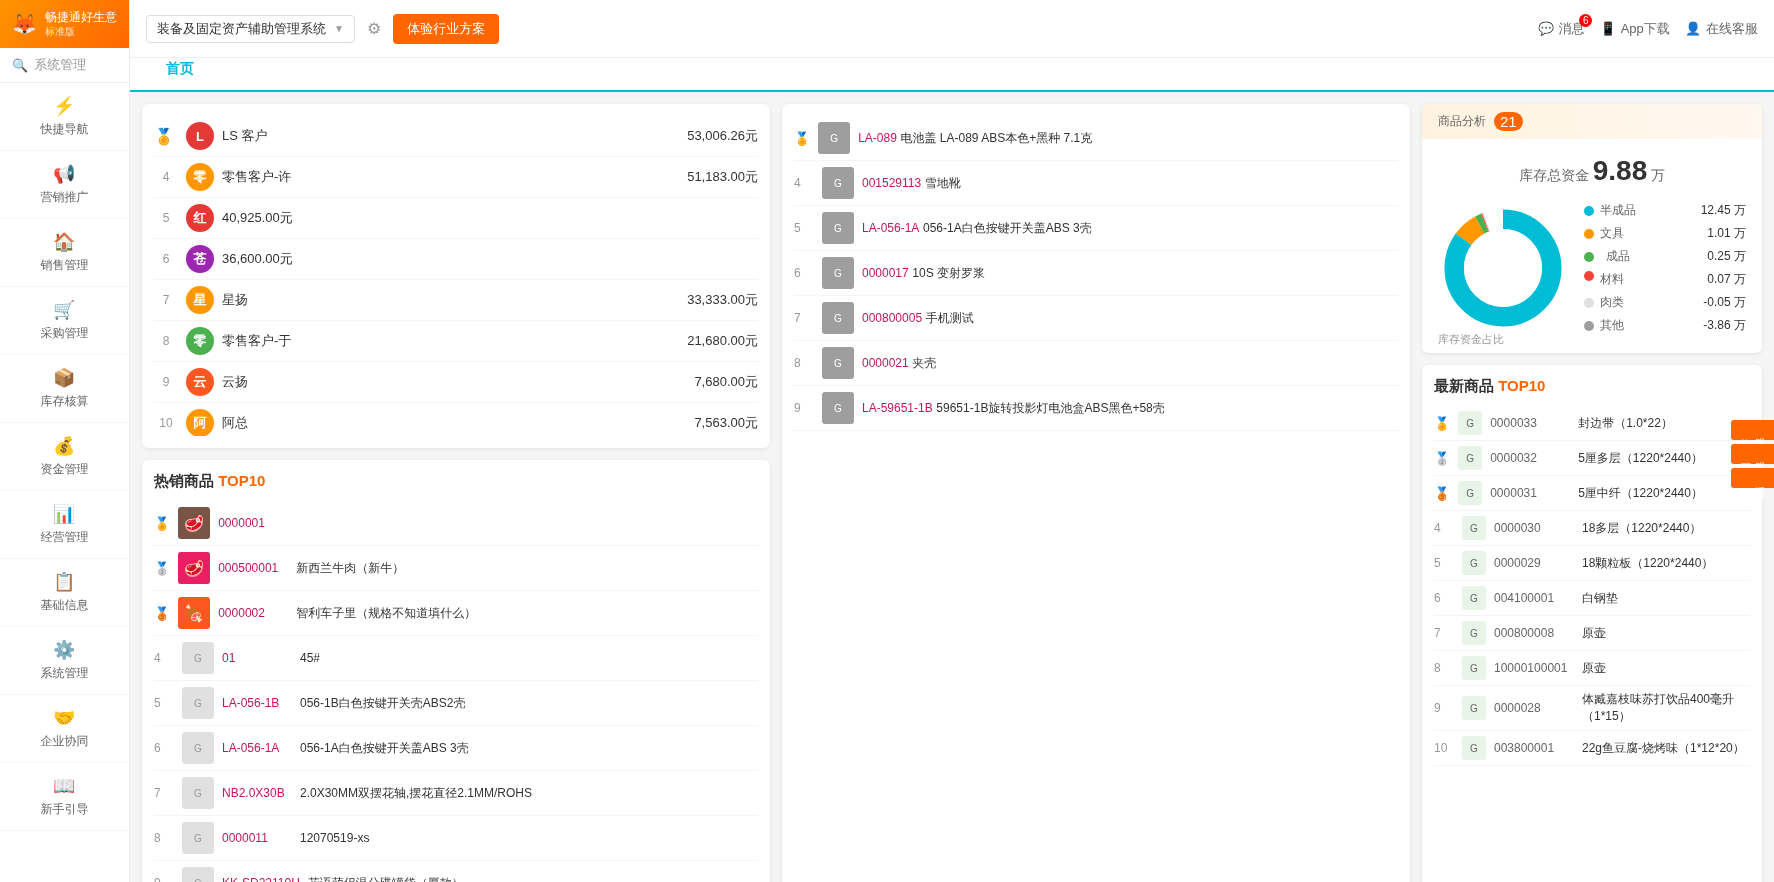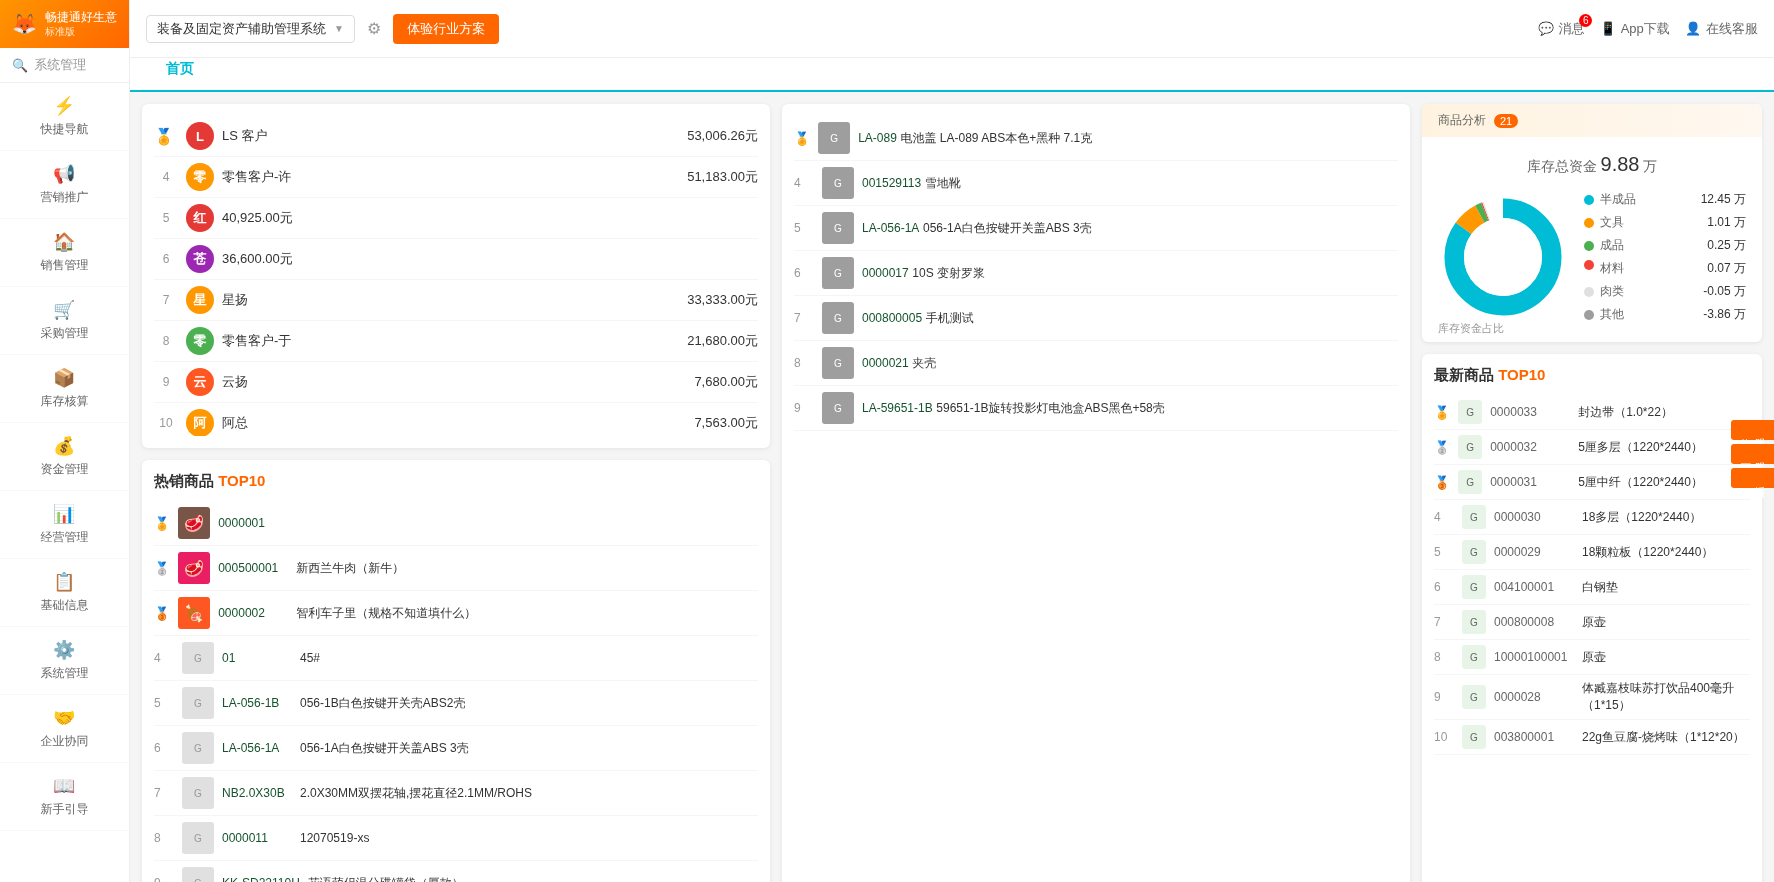--- a/index.html
+++ b/index.html
@@ -74,21 +74,21 @@
     .rank-name { flex: 1; color: #333; font-size: 13px; }
     .rank-amount { color: #333; font-size: 13px; font-weight: 500; }
     .medal { font-size: 16px; margin-right: 4px; }
 
     
     .section-title { font-size: 15px; font-weight: 600; color: #333; margin-bottom: 10px; }
     .section-title span { color: #ff6600; }
     .product-row { display: flex; align-items: center; padding: 6px 0; border-bottom: 1px solid #f5f5f5; gap: 8px; }
     .product-rank { width: 20px; color: #999; font-size: 12px; }
     .product-img { width: 32px; height: 32px; background: #e0e0e0; border-radius: 3px; display: flex; align-items: center; justify-content: center; font-size: 10px; color: #999; overflow: hidden; }
-    .product-code { color: #14532d; font-size: 12px; min-width: 70px; }
+    .product-code { color: #be185d; font-size: 12px; min-width: 70px; }
     .product-name { color: #333; font-size: 12px; flex: 1; }
     .newest-row { display: flex; align-items: center; padding: 5px 0; border-bottom: 1px solid #f5f5f5; gap: 8px; }
     .newest-rank { width: 20px; color: #999; font-size: 12px; }
     .newest-img { width: 24px; height: 24px; background: #e8f4e8; border-radius: 3px; display: flex; align-items: center; justify-content: center; }
     .newest-code { color: #666; font-size: 12px; min-width: 80px; }
     .newest-name { color: #333; font-size: 12px; flex: 1; }
 
     
     .scroll-area { max-height: 320px; overflow-y: auto; }
     .scroll-area::-webkit-scrollbar { width: 4px; }
@@ -374,26 +374,26 @@
           </div>
         </div>
       </div>
     </div>
 
     <div style="width: 340px; display: flex; flex-direction: column; gap: 12px;">
 
       <div style="background:#fff; border-radius:6px; box-shadow:0 1px 4px rgba(0,0,0,0.08); overflow:hidden;">
         <div style="background: linear-gradient(90deg,#fff3e0,#fff8f0); padding:8px 16px; display:flex; align-items:center; gap:8px; font-size:12px; color:#666;">
           <span>商品分析</span>
-          <span style="background:#ff6600;color:#fff;border-radius:10px;padding:1px 6px;font-size:11px;">21</span>
+          <span style="background:#ff6600;color:#fff;border-radius:10px;padding:1px 6px;font-size:15px;">21</span>
         </div>
         <div style="padding:16px;">
           <div style="text-align:center; margin-bottom:12px;">
             <span style="font-size:14px;color:#666;">库存总资金</span>
-            <span style="font-size:20px;font-weight:normal;color:#333;margin-top:20px;">9.88</span>
+            <span style="font-size:28px;font-weight:bold;color:#333;margin-top:20px;">9.88</span>
             <span style="font-size:14px;color:#666;">万</span>
           </div>
           <div style="display:flex; align-items:center; gap:16px;">
 
             <div style="position:relative; width:130px; height:130px; flex-shrink:0;">
               <svg viewBox="0 0 120 120" width="130" height="130">
 
                 <circle cx="60" cy="60" r="45" fill="none" stroke="#00bcd4" stroke-width="18" stroke-dasharray="240 43" stroke-dashoffset="0" transform="rotate(-90 60 60)"></circle>
                 <circle cx="60" cy="60" r="45" fill="none" stroke="#ff9800" stroke-width="18" stroke-dasharray="20 263" stroke-dashoffset="-240" transform="rotate(-90 60 60)"></circle>
                 <circle cx="60" cy="60" r="45" fill="none" stroke="#4caf50" stroke-width="18" stroke-dasharray="5 278" stroke-dashoffset="-260" transform="rotate(-90 60 60)"></circle>
@@ -413,21 +413,21 @@
                 <span style="color:#333;font-weight:500;">12.45 万</span>
               </div>
               <div style="display:flex;align-items:center;justify-content:space-between;font-size:12px;padding:3px 0;">
                 <div style="display:flex;align-items:center;gap:6px;">
                   <div style="width:10px;height:10px;border-radius:50%;background:#ff9800;"></div>
                   <span style="color:#666;">文具</span>
                 </div>
                 <span style="color:#333;font-weight:500;">1.01 万</span>
               </div>
               <div style="display:flex;align-items:center;justify-content:space-between;font-size:12px;padding:3px 0;">
-                <div style="display:flex;align-items:center;gap:6px;">
+                <div style="display:flex;align-items:center;gap:12px;">
                   <div style="width:10px;height:10px;border-radius:50%;background:#4caf50;"></div>
                   <span style="color:#666;">成品</span>
                 </div>
                 <span style="color:#333;font-weight:500;">0.25 万</span>
               </div>
               <div style="display:flex;align-items:center;justify-content:space-between;font-size:12px;padding:3px 0;">
                 <div style="display:flex;align-items:flex-start;gap:6px;">
                   <div style="width:10px;height:10px;border-radius:50%;background:#f44336;"></div>
                   <span style="color:#666;">材料</span>
                 </div>

